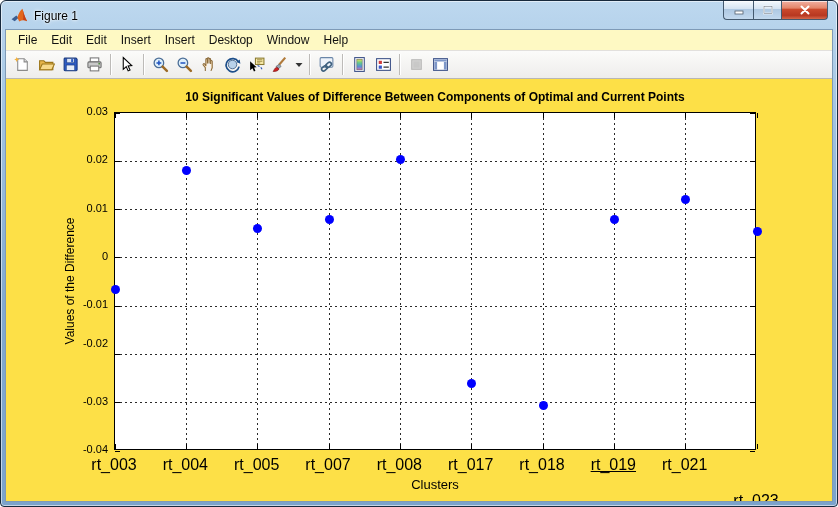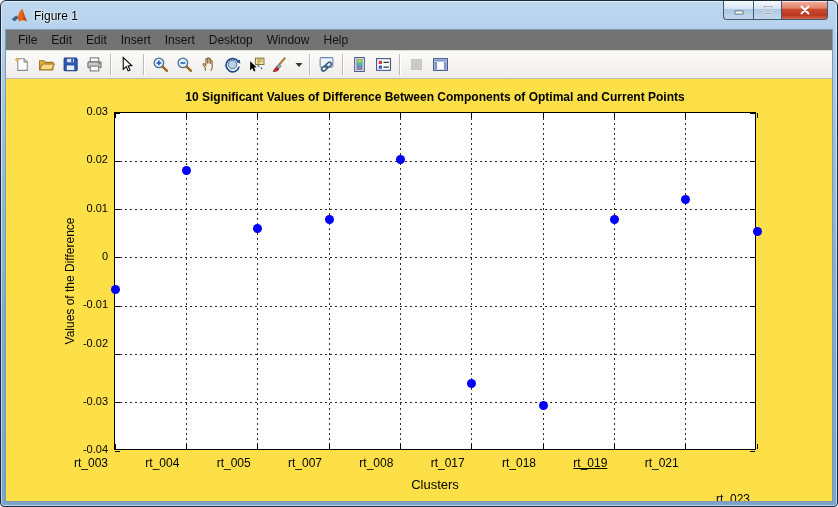--- a/index.html
+++ b/index.html
@@ -37,21 +37,21 @@
   .winbtn.max { width: 29px; background: linear-gradient(#f4f9fd, #d4e3f2 45%, #aec8e2 46%, #c3d9ee); }
   .winbtn.close { width: 46px; border-radius: 0 0 4px 0; border-left: none;
     background: linear-gradient(#f1b0a2, #e38468 40%, #cc4a2d 45%, #b83821 80%, #d6684b); }
 
   
   .client {
     position: absolute; left: 4px; right: 4px; top: 28px; bottom: 4px;
     background: #f2f1ef; border: 1px solid #7e9ab7; overflow: hidden;
   }
   .menubar {
-    height: 21px; background: #737373; border-bottom: 1px solid #e2e0dd;
+    height: 21px; background: #fef9c3; border-bottom: 1px solid #e2e0dd;
     display: flex; align-items: center; padding-left: 5px;
     font-size: 12px; color: #111;
   }
   .menu-item { padding: 2px 7px 3px; cursor: default; }
 
   .toolbar {
     height: 28px; background: linear-gradient(#fbfbfa, #eeedeb);
     border-bottom: 1px solid #b9b7b4;
     display: flex; align-items: center; padding-left: 4px;
   }
@@ -76,22 +76,22 @@
   }
   .gridline-h { position: absolute; height: 1px; left: 0; width: 100%;
     background-image: repeating-linear-gradient(to right, #2a2a2a 0 2px, transparent 2px 5px); }
   .gridline-v { position: absolute; width: 1px; top: 0; height: 100%;
     background-image: repeating-linear-gradient(to bottom, #2a2a2a 0 2px, transparent 2px 5px); }
   .tick { position: absolute; background: #000; }
   .data-point { position: absolute; width: 9px; height: 9px; border-radius: 50%; }
 
   .ytick-label { position: absolute; left: 28px; width: 74px; text-align: right;
     font-size: 11px; color: #000; }
-  .xtick-label { position: absolute; width: 80px; text-align: left; top: 377px;
-    font-size: 12px; color: #000; }
+  .xtick-label { position: absolute; width: 80px; text-align: center; top: 377px;
+    font-size: 16px; color: #000; }
   .xlabel { position: absolute; left: 108px; width: 642px; top: 398px;
     text-align: center; font-size: 13px; color: #000; }
   .ylabel { position: absolute; left: 64px; top: 202px;
     transform: translate(-50%, -50%) rotate(-90deg); white-space: nowrap;
     font-size: 12px; color: #000; }
 </style>
 </head>
 <body>
 
 <div class="window">

